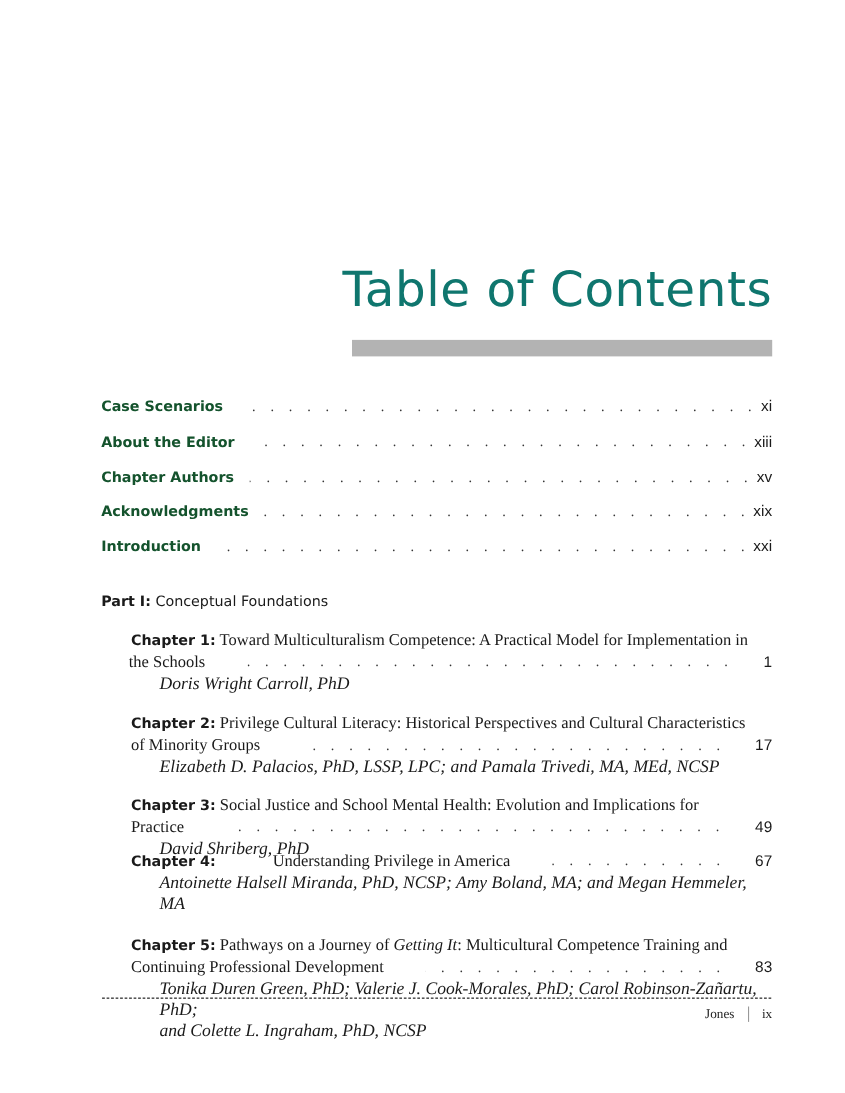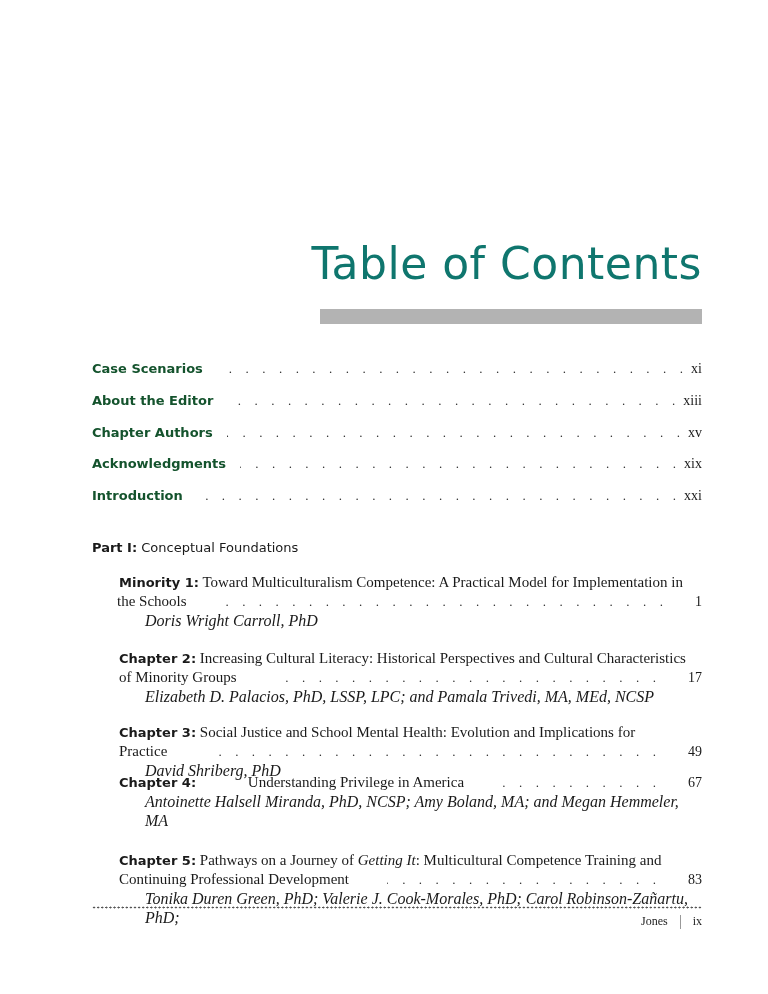--- a/index.html
+++ b/index.html
@@ -10,21 +10,21 @@
   }
   .title-bar { position:absolute; left:320px; top:309px; width:382px; height:15px; background:#b3b3b3; }
   .fm-row {
     position:absolute; left:92px; width:610px; height:20px; display:flex; align-items:baseline;
   }
   .fm-label { font-family:"DejaVu Sans", sans-serif; font-weight:bold; font-size:13px; color:#14532d; white-space:nowrap; }
   .leader {
     flex:1; overflow:hidden; white-space:nowrap; margin-left:14px; margin-right:3px;
     font-family:"Liberation Serif", serif; font-size:13px; letter-spacing:5.1px; color:#333; text-align:right; direction:rtl;
   }
-  .pg { font-family:Liberation Serif, serif; font-size:14px; color:#1a1a1a; white-space:nowrap; }
+  .pg { font-family:Liberation Sans, sans-serif; font-size:14px; color:#1a1a1a; white-space:nowrap; }
   .part {
     position:absolute; left:92px; top:540px;
     font-family:"DejaVu Sans", sans-serif; font-size:13px;
   }
   .part b { font-weight:bold; }
   .chap { position:absolute; left:119px; width:583px; }
   .chap-line1 { font-family:"Liberation Serif", serif; font-size:15px; line-height:19px; white-space:nowrap; }
   .chap-num { font-family:"DejaVu Sans", sans-serif; font-weight:bold; font-size:13px; }
   .chap-line2 { display:flex; align-items:baseline; font-family:"Liberation Serif", serif; font-size:15px; line-height:19px;gap:24px; }
   .chap-line2 .leader { font-size:13px; }
@@ -69,31 +69,31 @@
   <span class="leader">. . . . . . . . . . . . . . . . . . . . . . . . . . . . . . . . . . . . . . . . . . . . . . . . . . . . . . . . . . . . . . . . . . . . . . . . . . . . . .</span>
   <span class="pg">xxi</span>
 </div>
 
 <div class="part">
   <b>Part I:</b>
   <span>Conceptual Foundations</span>
 </div>
 
 <div class="chap" style="top:573px">
-  <div class="chap-line1"><span class="chap-num">Minority 1:</span> <span>Toward Multiculturalism Competence: A Practical Model for Implementation in</span></div>
+  <div class="chap-line1"><span class="chap-num">Chapter 1:</span> <span>Toward Multiculturalism Competence: A Practical Model for Implementation in</span></div>
   <div class="chap-line2" style="margin-left:-2px">
     <span>the Schools</span>
     <span class="leader">. . . . . . . . . . . . . . . . . . . . . . . . . . . . . . . . . . . . . . . . . . . . . . . . . . . . . . . . . . . . . . . . . . . . . . . . . . . . . .</span>
     <span class="pg">1</span>
   </div>
   <div class="authors">Doris Wright Carroll, PhD</div>
 </div>
 
 <div class="chap" style="top:649px">
-  <div class="chap-line1"><span class="chap-num">Chapter 2:</span> <span>Increasing Cultural Literacy: Historical Perspectives and Cultural Characteristics</span></div>
+  <div class="chap-line1"><span class="chap-num">Chapter 2:</span> <span>Privilege Cultural Literacy: Historical Perspectives and Cultural Characteristics</span></div>
   <div class="chap-line2">
     <span>of Minority Groups</span>
     <span class="leader">. . . . . . . . . . . . . . . . . . . . . . . . . . . . . . . . . . . . . . . . . . . . . . . . . . . . . . . . . . . . . . . . . . . . . . . . . . . . . .</span>
     <span class="pg">17</span>
   </div>
   <div class="authors">Elizabeth D. Palacios, PhD, LSSP, LPC; and Pamala Trivedi, MA, MEd, NCSP</div>
 </div>
 
 <div class="chap" style="top:723px">
   <div class="chap-line1"><span class="chap-num">Chapter 3:</span> <span>Social Justice and School Mental Health: Evolution and Implications for</span></div>
@@ -115,18 +115,19 @@
 </div>
 
 <div class="chap" style="top:851px">
   <div class="chap-line1"><span class="chap-num">Chapter 5:</span> <span>Pathways on a Journey of </span><em>Getting It</em><span>: Multicultural Competence Training and</span></div>
   <div class="chap-line2">
     <span>Continuing Professional Development</span>
     <span class="leader">. . . . . . . . . . . . . . . . . . . . . . . . . . . . . . . . . . . . . . . . . . . . . . . . . . . . . . . . . . . . . . . . . . . . . . . . . . . . . .</span>
     <span class="pg">83</span>
   </div>
   <div class="authors">Tonika Duren Green, PhD; Valerie J. Cook-Morales, PhD; Carol Robinson-Zañartu, PhD;</div>
+  <div class="authors">and Colette L. Ingraham, PhD, NCSP</div>
 </div>
 
 <div class="footer-rule"></div>
 <div class="footer">
   <span>Jones</span><span class="sep"></span><span>ix</span>
 </div>
 
 </body></html>

